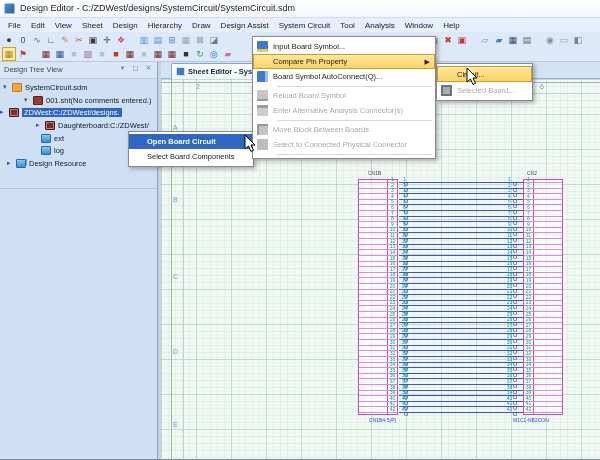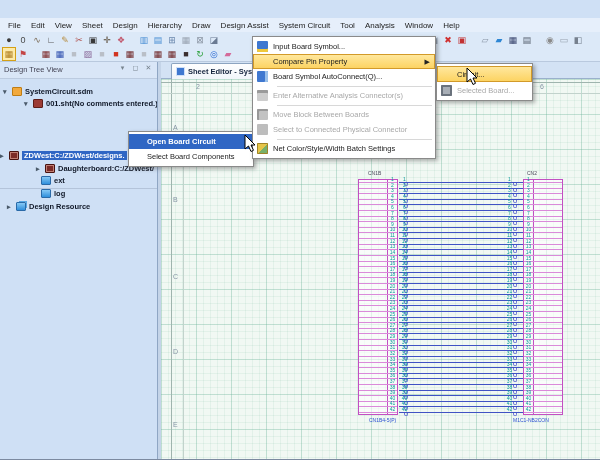--- a/index.html
+++ b/index.html
@@ -22,21 +22,21 @@
   .tb-ic.sel{background:#fdeaa8;outline:1px solid #d4a017;}
   .tb-gap{width:7px;height:12px;}
 
   
   .treepanel{position:absolute;left:0;top:62px;width:158px;height:398px;background:#cfe0f5;border-right:1px solid #8fa6c4;box-sizing:border-box;overflow:hidden;}
   .tp-header{position:absolute;left:0;top:0;width:100%;height:17px;background:#d9e6f7;border-bottom:1px solid #bccbe0;box-sizing:border-box;}
   .tp-title{position:absolute;left:4px;top:3px;font-size:7.5px;color:#445;}
   .tp-btns{position:absolute;right:4px;top:2px;display:flex;gap:4px;}
   .tp-btn{font-size:7px;color:#78848f;width:9px;text-align:center;}
   #tree{position:absolute;left:0;top:18px;width:100%;padding-top:3px;}
-  .trow{display:flex;align-items:flex-end;height:12.7px;white-space:nowrap;overflow:hidden;font-weight:bold;}
+  .trow{display:flex;align-items:flex-start;height:12.7px;white-space:nowrap;overflow:hidden;}
   .tarrow{width:9px;font-size:7px;color:#4a5a6a;flex:none;}
   .tico{width:10px;height:9px;border-radius:1px;margin-right:3px;flex:none;box-sizing:border-box;}
   .tico-sdm{background:#f2a93c;border:1px solid #bf7d14;}
   .tico-folder-cir,.tico-folder{background:linear-gradient(#85c8f5,#2f8fdc);border:1px solid #2a6aa8;}
   .tico-folder-stack{background:linear-gradient(#85c8f5,#2f8fdc);border:1px solid #2a6aa8;box-shadow:2px -2px 0 -1px #57a8e4;}
   .tico-sheet{background:#9c3b34;border:1px solid #5e1d18;}
   .tico-board{background:#7c2b26;border:1px solid #481310;box-shadow:inset 0 0 0 1px #c07f74;}
   .tlabel{font-size:7.5px;color:#101828;}
   .tlabel.sel{background:#2f66c4;color:#fff;padding:0 2px;}
   .tp-divider{position:absolute;left:0;top:126px;width:100%;height:1px;background:#b4c4da;}
@@ -97,20 +97,24 @@
   .sub-item.dis{color:#a8a8a8;}
   .sub-item.hl{background:linear-gradient(#ffe9a2,#fcd25e);box-shadow:inset 0 0 0 1px #d29a29;}
 
   .cursor{position:absolute;z-index:60;}
 </style>
 </head>
 <body>
 
 <div class="screen">
 
+  <div class="titlebar">
+    <span class="appicon"></span>
+    <span class="apptitle">Design Editor - C:/ZDWest/designs/SystemCircuit/SystemCircuit.sdm</span>
+  </div>
 
   <div class="menubar" id="menubar">
       <span class="mb-item">File</span>
       <span class="mb-item">Edit</span>
       <span class="mb-item">View</span>
       <span class="mb-item">Sheet</span>
       <span class="mb-item">Design</span>
       <span class="mb-item">Hierarchy</span>
       <span class="mb-item">Draw</span>
       <span class="mb-item">Design Assist</span>
@@ -188,21 +192,21 @@
         <div class="trow" style="padding-left: 3px;">
           <span class="tarrow">▾</span>
           <span class="tico tico-sdm"></span>
           <span class="tlabel">SystemCircuit.sdm</span>
         </div>
         <div class="trow" style="padding-left: 24px;">
           <span class="tarrow">▾</span>
           <span class="tico tico-sheet"></span>
           <span class="tlabel">001.sht(No comments entered.)</span>
         </div>
-        <div class="trow" style=" margin-top: 39px;">
+        <div class="trow" style="">
           <span class="tarrow">▸</span>
           <span class="tico tico-board"></span>
           <span class="tlabel sel">ZDWest:C:/ZDWest/designs.</span>
         </div>
         <div class="trow" style="padding-left: 36px;">
           <span class="tarrow">▸</span>
           <span class="tico tico-board"></span>
           <span class="tlabel">Daughterboard:C:/ZDWest/</span>
         </div>
         <div class="trow" style="padding-left: 32px;">
@@ -651,37 +655,37 @@
         <span class="mico mico-none"></span>
         <span>Compare Pin Property</span>
         <span class="sm-arrow">▶</span>
       </div>
       <div class="sm-item">
         <span class="mico mico-autoconnect"></span>
         <span>Board Symbol AutoConnect(Q)...</span>
       </div>
       <div class="sm-sep"></div>
       <div class="sm-item dis">
+        <span class="mico mico-reload"></span>
+        <span>Reload Board Symbol</span>
+      </div>
+      <div class="sm-item dis">
         <span class="mico mico-connector"></span>
         <span>Enter Alternative Analysis Connector(s)</span>
       </div>
       <div class="sm-sep"></div>
       <div class="sm-item dis">
         <span class="mico mico-move-block"></span>
         <span>Move Block Between Boards</span>
       </div>
       <div class="sm-item dis">
         <span class="mico mico-select-conn"></span>
         <span>Select to Connected Physical Connector</span>
       </div>
       <div class="sm-sep"></div>
-      <div class="sm-item">
-        <span class="mico mico-net-color"></span>
-        <span>Net Color/Style/Width Batch Settings</span>
-      </div>
     </div>
 
   <div id="submenu">
       <div class="sub-item hl">
         <span class="mico mico-none"></span>
         <span>Circuit...</span>
       </div>
       <div class="sub-item dis">
         <span class="mico mico-selected-board"></span>
         <span>Selected Board...</span>

